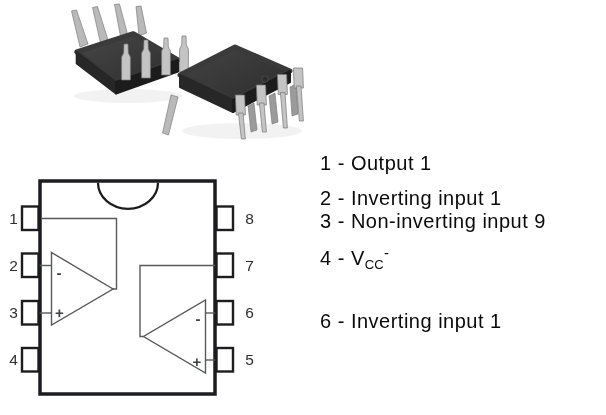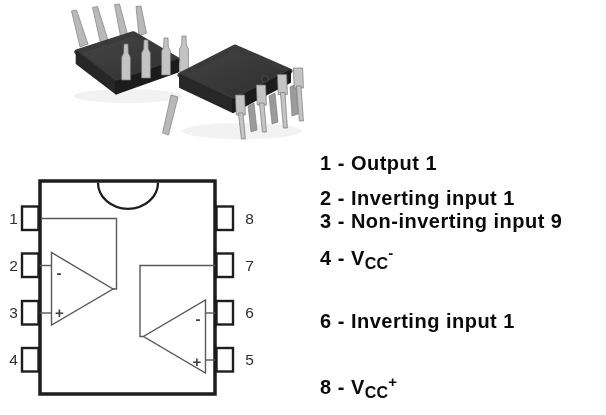--- a/index.html
+++ b/index.html
@@ -4,27 +4,27 @@
 <style>
   html,body{margin:0;padding:0;}
   .stage{
     position:relative;width:606px;height:415px;
     background:var(--background,#ffffff);
     overflow:hidden;
     font-family:"Liberation Sans",sans-serif;
   }
   .photo{position:absolute;left:28px;top:2px;}
   .diagram{position:absolute;left:0px;top:173px;}
-  .pinlist{position:absolute;left:320px;top:0;width:286px;height:415px;font-weight:bold;}
+  .pinlist{position:absolute;left:320px;top:0;width:286px;height:415px;}
   .pl-row{
     position:absolute;left:0;white-space:nowrap;
     font-size:20px;letter-spacing:.5px;line-height:1.1;
     color:var(--ink,#0a0a0a);
   }
-  .pl-row .sub{font-size:16px;vertical-align:-4px;letter-spacing:.2px;}
+  .pl-row .sub{font-size:13px;vertical-align:-4px;letter-spacing:.2px;}
   .pl-row .sup{font-size:15px;vertical-align:7px;}
   
   .outline{fill:#ffffff;stroke:var(--diagram-border,#1d1d1f);}
   .net{fill:none;stroke:var(--diagram-line,#58595b);stroke-width:1.4;}
   .tri{fill:#ffffff;stroke:var(--diagram-line,#58595b);stroke-width:1.4;}
   .pin-num{font-size:15.5px;fill:#2f2f31;text-anchor:middle;}
   .opamp-sign{font-size:15px;font-weight:bold;fill:#3c3e42;text-anchor:middle;}
   
   .leg{fill:#b9b9b9;stroke:#7e7e7e;stroke-width:.7;}
   .leg-front{fill:#c4c4c4;stroke:#777777;stroke-width:.7;}
@@ -127,16 +127,15 @@
     <text class="pin-num" x="249.5" y="318.2">6</text>
     <text class="pin-num" x="249.5" y="365.2">5</text>
   </svg>
 
   <div class="pinlist">
     <div class="pl-row" style="top:152px"><span>1 - Output 1</span></div>
     <div class="pl-row" style="top:187px"><span>2 - Inverting input 1</span></div>
     <div class="pl-row" style="top:210px"><span>3 - Non-inverting input 9</span></div>
     <div class="pl-row" style="top:245px"><span>4 - V</span><span class="sub">CC</span><span class="sup">-</span></div>
     <div class="pl-row" style="top:310px"><span>6 - Inverting input 1</span></div>
-    <div class="pl-row" style="top:374px"><span>8 - V</span><span class="sub">CC</span><span class="sup">+</span></div>
   </div>
 
 </div>
 
 </body></html>

